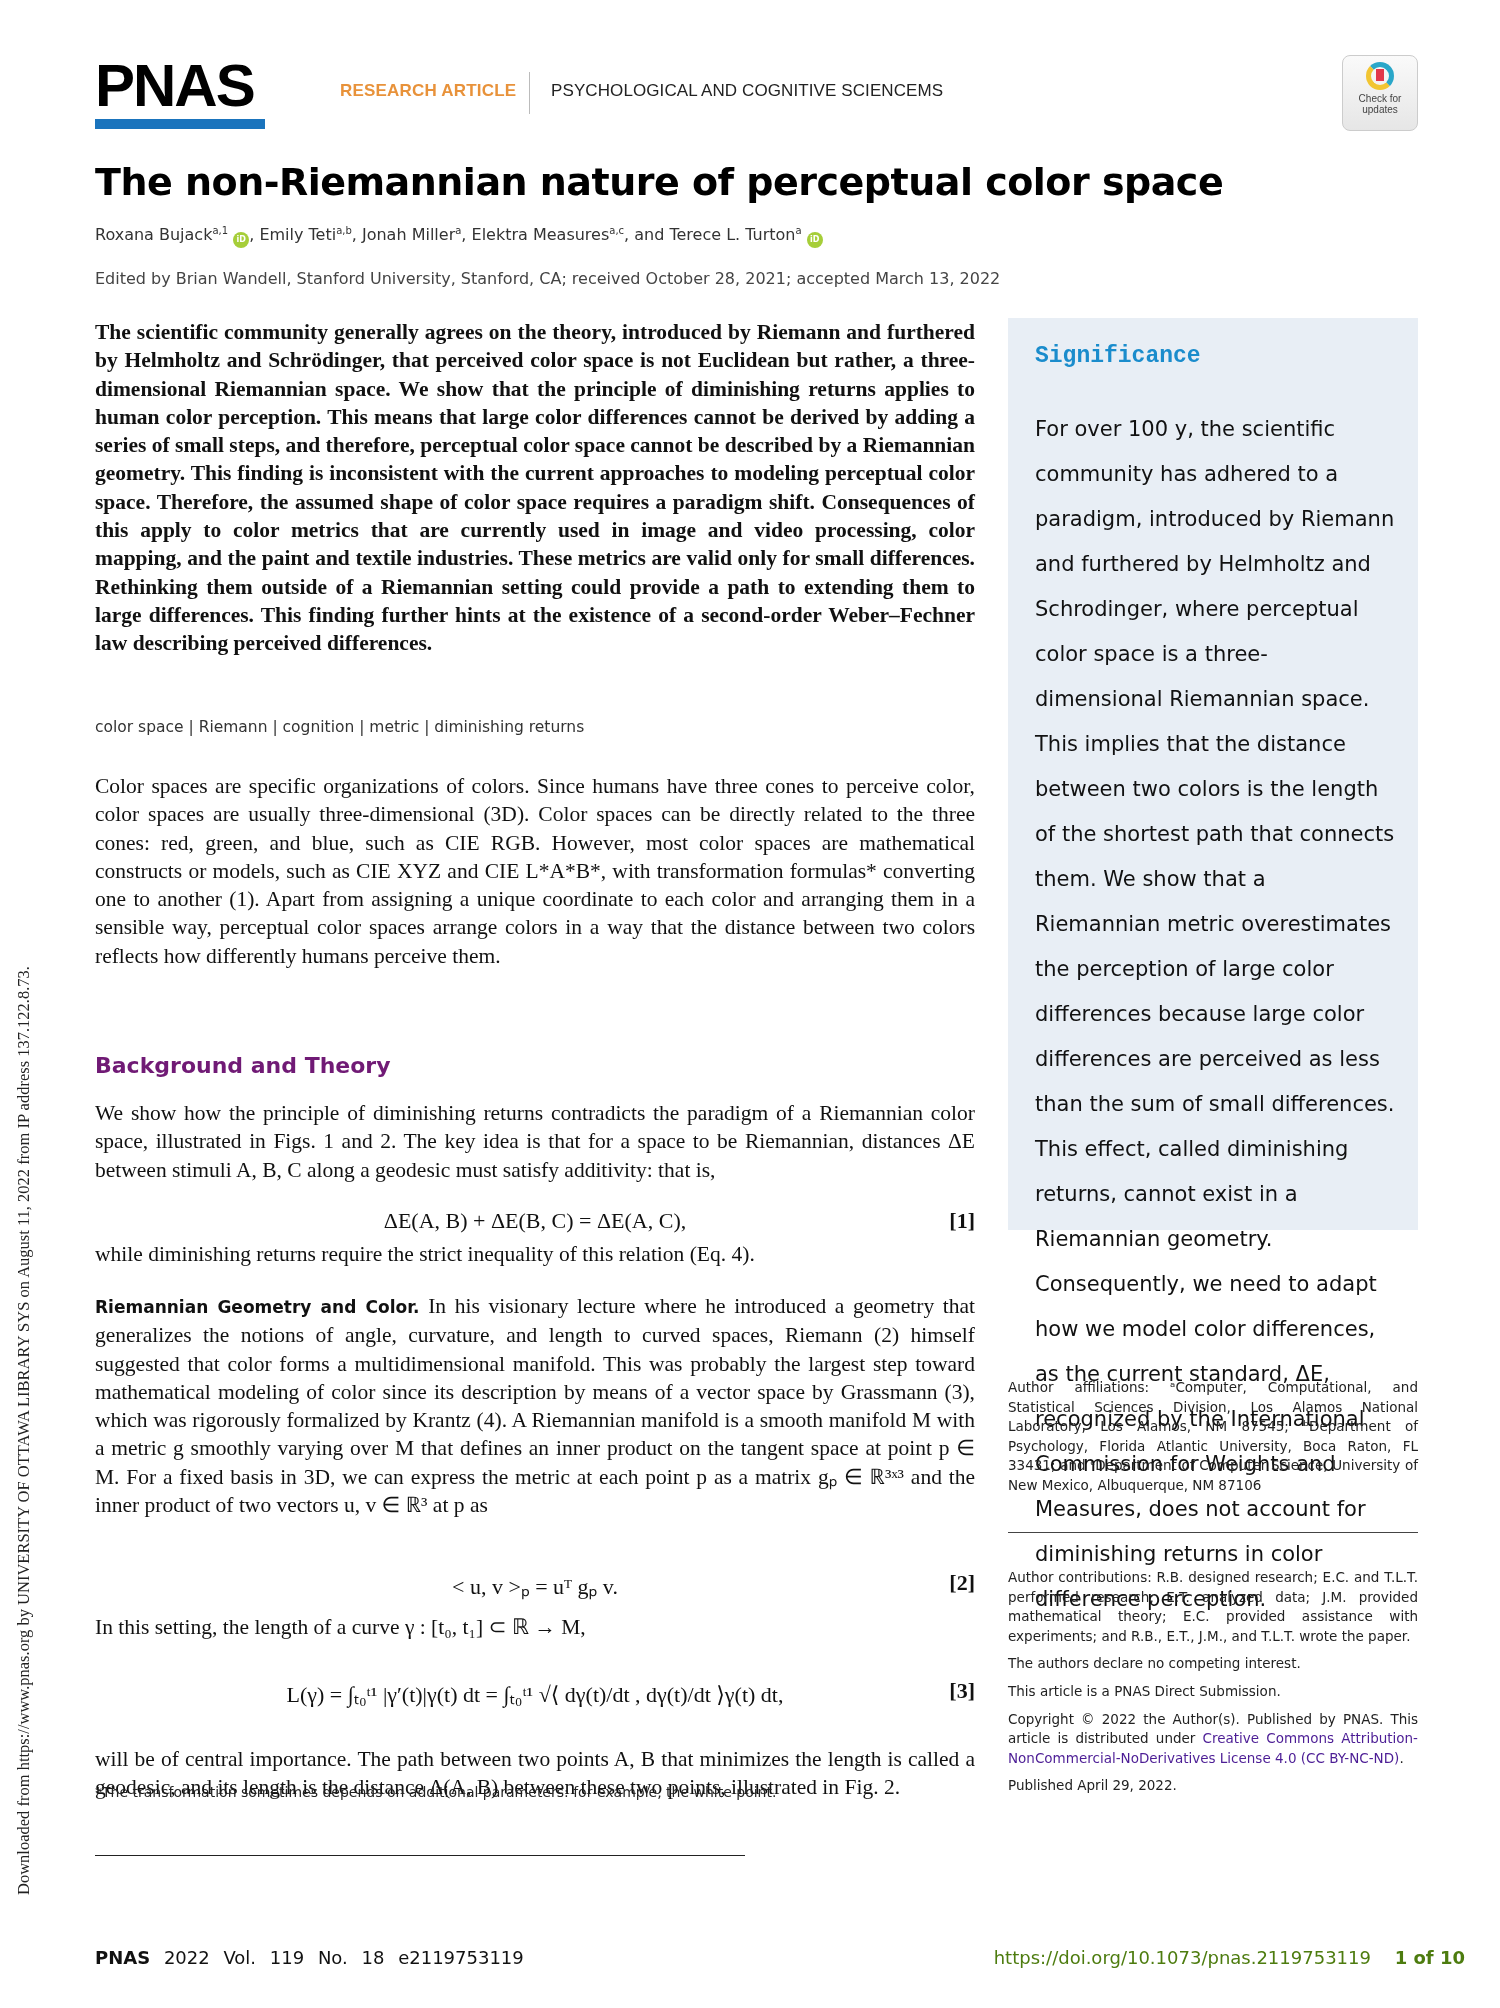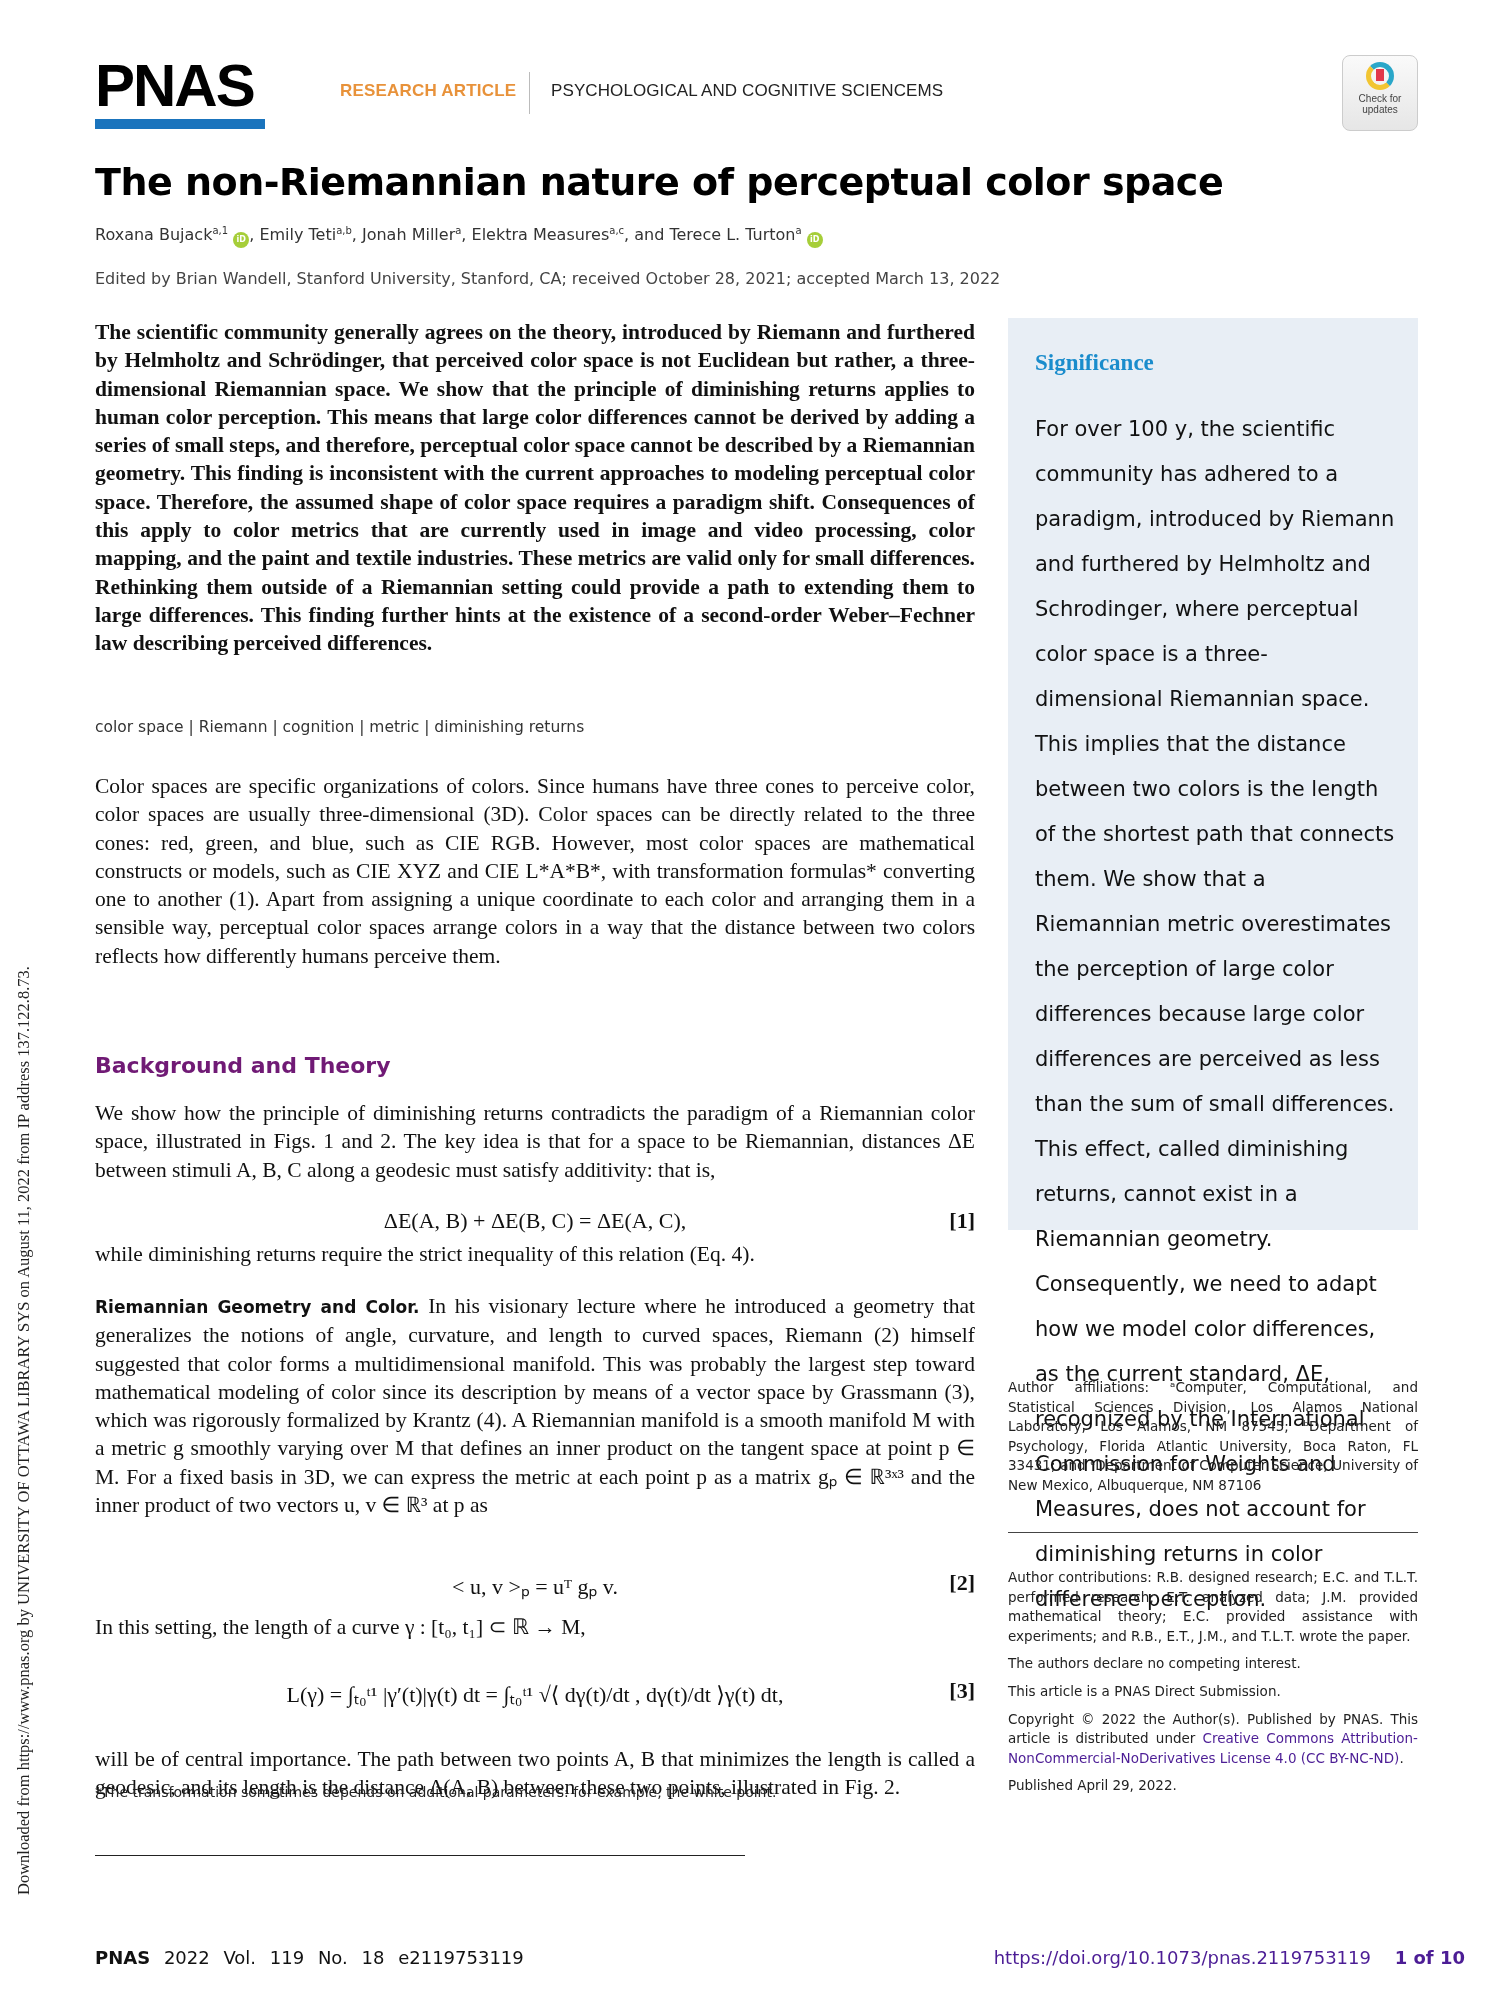--- a/index.html
+++ b/index.html
@@ -31,31 +31,31 @@
   .para { position: absolute; left: 95px; width: 880px; font-family: "Liberation Serif", serif; font-size: 21.5px; line-height: 28.3px; text-align: justify; }
   .eq { position: absolute; left: 95px; width: 880px; font-family: "Liberation Serif", serif; font-size: 22px; }
   .eq .body { position: absolute; text-align: center; width: 100%; }
   .eq .num { position: absolute; right: 0; font-weight: 700; }
   .runin { font-family: "DejaVu Sans", sans-serif; font-weight: 700; font-size: 17px; }
   .fn-rule { position: absolute; left: 95px; top: 1855px; width: 650px; height: 1px; background: #222; }
   .footnote { position: absolute; left: 95px; top: 1784px; font-family: "DejaVu Sans", sans-serif; font-size: 14px; color: #222; }
 
   
   .sig-box { position: absolute; left: 1008px; top: 318px; width: 410px; height: 912px; background: #e8eef5; }
-  .sig-title { position: absolute; left: 1035px; top: 343px; font-family: Liberation Serif, serif; font-weight: 700; font-size: 23px; color: #1a8ccc; margin-top: 7px; }
+  .sig-title { position: absolute; left: 1035px; top: 343px; font-family: Liberation Mono, monospace; font-weight: 700; font-size: 23px; color: #1a8ccc; }
   .sig-text { position: absolute; left: 1035px; top: 407px; width: 360px; font-family: "DejaVu Sans", sans-serif; font-size: 21px; line-height: 45px; color: #111; }
   .side { position: absolute; left: 1008px; width: 410px; font-family: "DejaVu Sans", sans-serif; font-size: 13.5px; line-height: 19.6px; color: #222; text-align: justify; }
   .side p { margin: 0 0 8px 0; }
   .side-rule { position: absolute; left: 1008px; top: 1532px; width: 410px; height: 1px; background: #444; }
   .link { color: #4c1d95; }
 
   
   .footer-left { position: absolute; left: 95px; top: 1947px; font-family: "DejaVu Sans", sans-serif; font-size: 18px; color: #111; word-spacing: 8px; }
   .footer-left b { font-weight: 700; }
-  .footer-right { position: absolute; right: 35px; top: 1947px; font-family: "DejaVu Sans", sans-serif; font-size: 18px; color: #4c1d95; }
+  .footer-right { position: absolute; right: 35px; top: 1947px; font-family: "DejaVu Sans", sans-serif; font-size: 18px; color: #4d7c0f; }
   .footer-right b { margin-left: 18px; }
 
   .vert { position: absolute; left: 14px; top: 1895px; transform-origin: 0 0; transform: rotate(-90deg); font-family: "Liberation Serif", serif; font-size: 16.5px; color: #222; white-space: nowrap; }
 </style>
 </head>
 <body>
 
 <div class="logo">
   <div class="logo-text">PNAS</div>
   <div class="logo-bar"></div>

